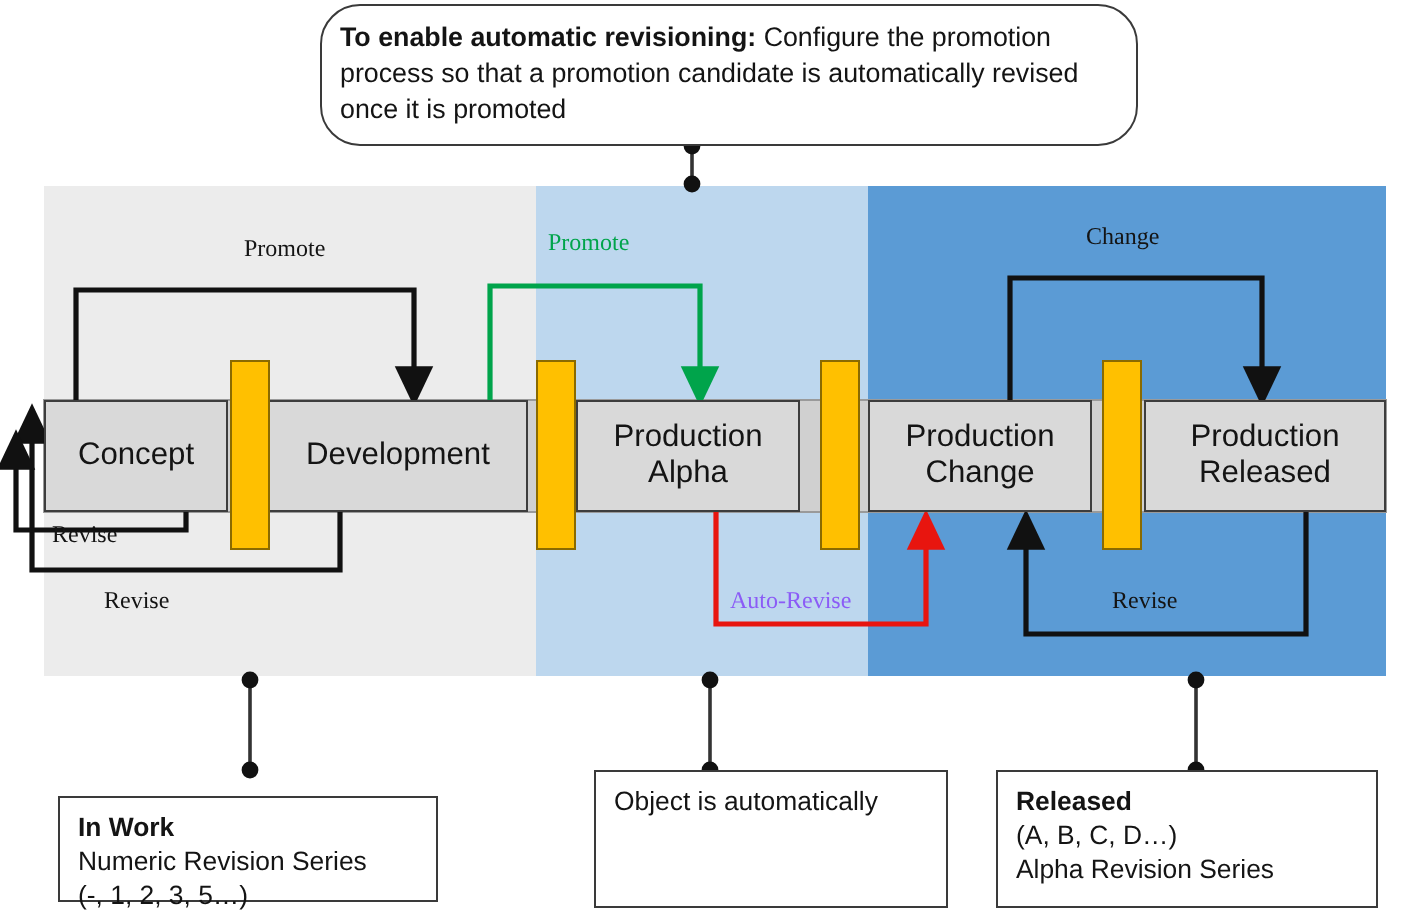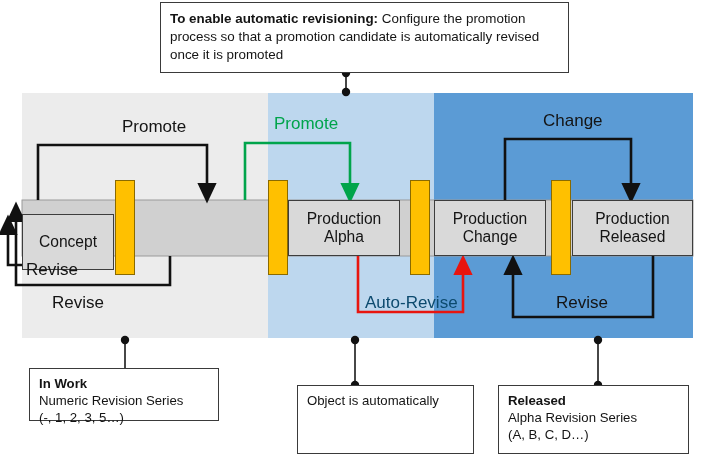--- a/index.html
+++ b/index.html
@@ -21,23 +21,23 @@
     box-sizing:border-box;
     padding:6px 8px 6px 9px;
     line-height:1.30;
     font-size:13.2px;
     color:#141414;
   }
   .callout .ln{display:block;white-space:nowrap;}
   .callout b{font-weight:bold;}
 
   #callout-top{left:160px;top:2px;width:409px;height:71px;
-     font-size:13.4px;line-height:1.33;padding:7px 9px;}
+     font-size:13.4px;line-height:1.33;padding:7px 9px;border-radius:20px;}
 
-  #callout-inwork{left:29px;top:368px;width:190px;height:53px;}
+  #callout-inwork{left:29px;top:398px;width:190px;height:53px;}
   #callout-auto{left:266px;top:385px;width:177px;height:69px;margin-left:31px;}
   #callout-released{left:498px;top:385px;width:191px;height:69px;}
 
   .state-box{
     position:absolute;
     background:#d9d9d9;
     border:1.4px solid #3d3d3d;
     box-sizing:border-box;
     display:flex;align-items:center;justify-content:center;
     text-align:center;
@@ -46,27 +46,28 @@
     color:#141414;
   }
   .gate{
     position:absolute;
     background:#FFC000;
     border:1.1px solid #8a6a00;
     box-sizing:border-box;
   }
   .arrow-label{
     position:absolute;
-    font-size:17px;
+    font-size:12px;
     color:#141414;
     white-space:nowrap;
     background:transparent;
+    font-family:Liberation Serif, serif;
   }
   .lbl-green{color:#00A44B;}
-  .lbl-red{color:#0c4a6e;}
+  .lbl-red{color:#8b5cf6;}
 </style>
 </head>
 <body>
 
 <div id="stage">
 
   <svg id="svg-layer" viewBox="0 0 703 457">
     <defs>
       <marker id="ah-black" markerWidth="9" markerHeight="9" refX="4.2" refY="4.5" orient="auto" markerUnits="strokeWidth">
         <path d="M0.4,0.8 L8.2,4.5 L0.4,8.2 Z" fill="#111111"></path>
@@ -109,24 +110,27 @@
 
     <line x1="355" y1="340" x2="355" y2="385" stroke="#333333" stroke-width="1.8"></line>
     <circle cx="355" cy="340" r="4.2" fill="#111111"></circle>
     <circle cx="355" cy="385" r="4.2" fill="#111111"></circle>
 
     <line x1="598" y1="340" x2="598" y2="385" stroke="#333333" stroke-width="1.8"></line>
     <circle cx="598" cy="340" r="4.2" fill="#111111"></circle>
     <circle cx="598" cy="385" r="4.2" fill="#111111"></circle>
   </svg>
 
-  <div class="state-box" style="left:22px;top:200px;width:92px;height:56px;margin-top:14px;">
+  <div class="state-box" style="left:22px;top:200px;width:92px;height:56px;">
     <span>Concept</span>
   </div>
 
+  <div class="state-box" style="left:134px;top:200px;width:130px;height:56px;">
+    <span>Development</span>
+  </div>
 
   <div class="state-box" style="left:288px;top:200px;width:112px;height:56px;flex-direction:column;">
     <span>Production</span>
     <span>Alpha</span>
   </div>
 
   <div class="state-box" style="left:434px;top:200px;width:112px;height:56px;flex-direction:column;">
     <span>Production</span>
     <span>Change</span>
   </div>
@@ -164,17 +168,17 @@
     <span class="ln">Numeric  Revision Series</span>
     <span class="ln">(-, 1, 2, 3, 5…)</span>
   </div>
 
   <div class="callout" id="callout-auto">
     <span class="ln">Object is automatically</span>
   </div>
 
   <div class="callout" id="callout-released">
     <span class="ln"><b>Released</b></span>
+    <span class="ln">(A, B, C, D…)</span>
     <span class="ln">Alpha  Revision Series</span>
-    <span class="ln">(A, B, C, D…)</span>
   </div>
 
 </div>
 
 </body></html>

